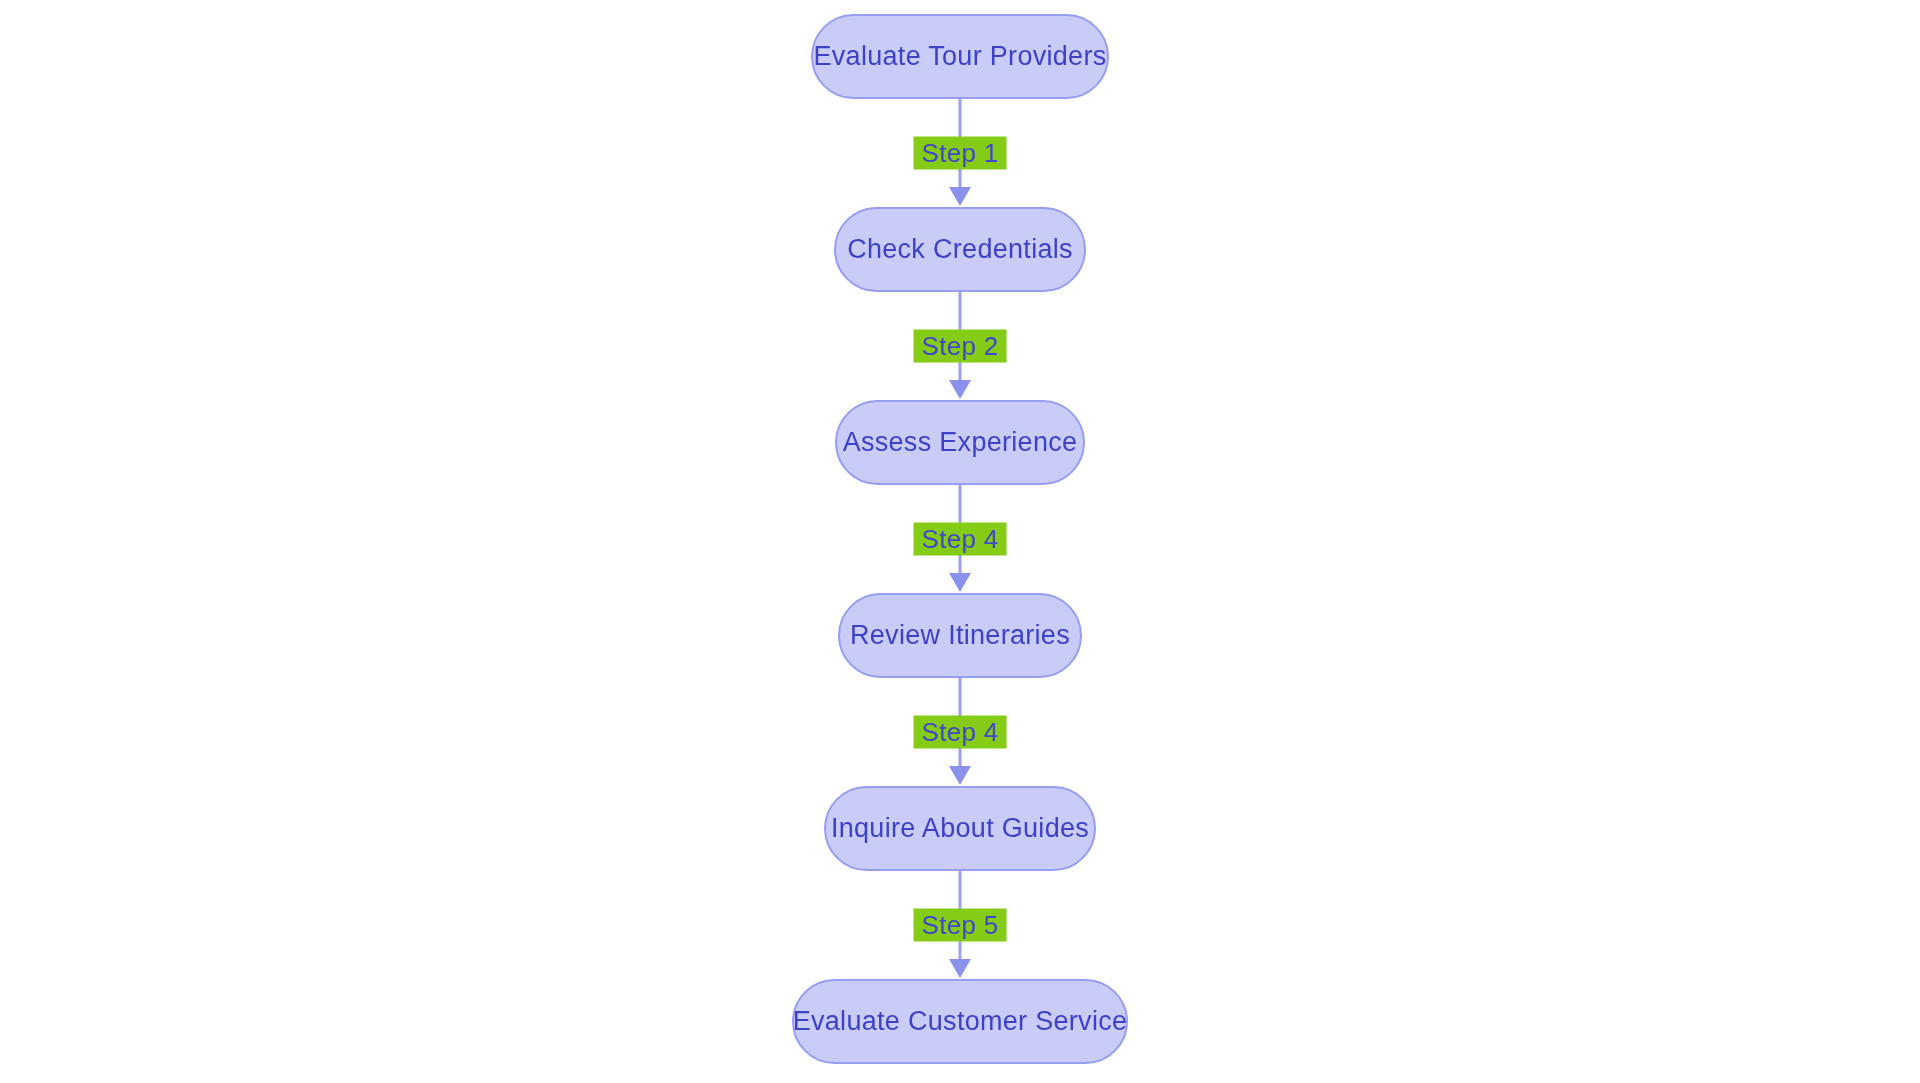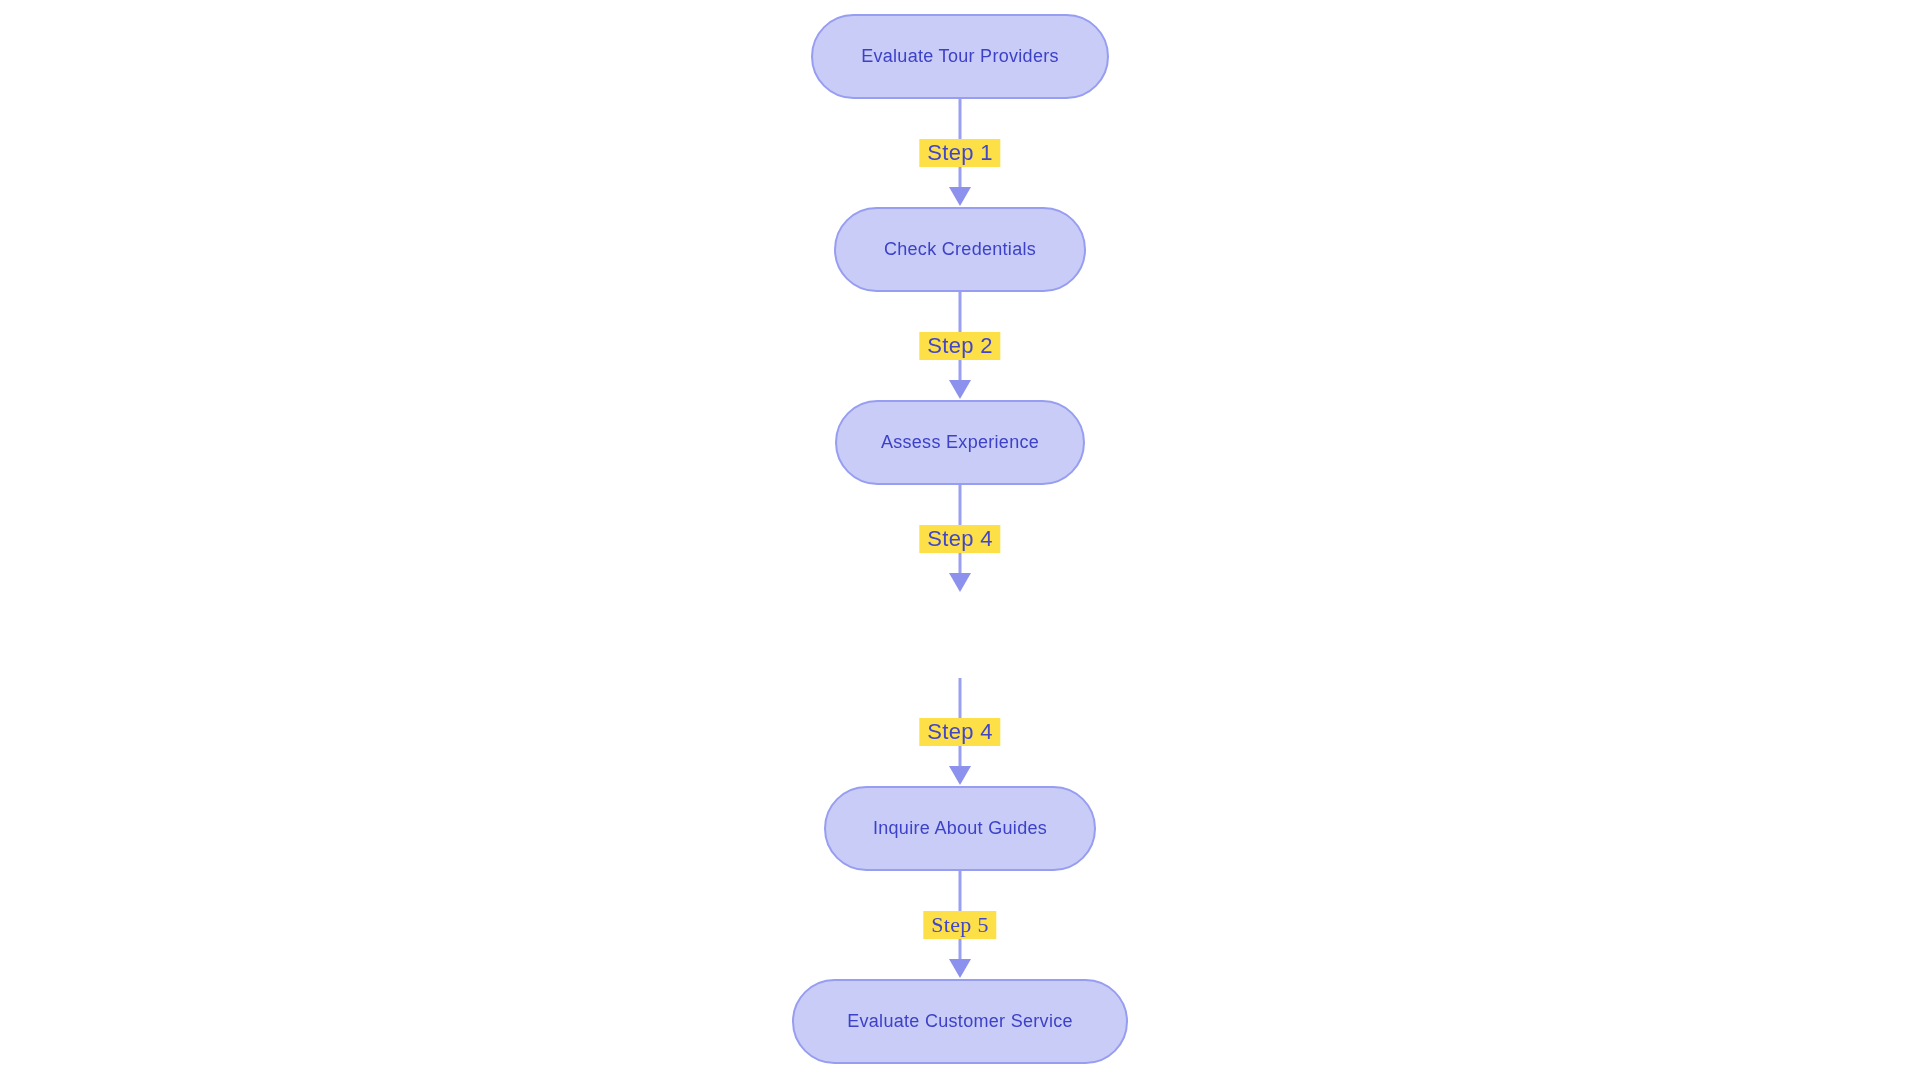--- a/index.html
+++ b/index.html
@@ -19,42 +19,42 @@
     position: absolute;
     height: 85px;
     box-sizing: border-box;
     background: #c8ccf7;
     border: 2px solid #979df1;
     border-radius: 44px;
     display: flex;
     align-items: center;
     justify-content: center;
     color: #3d41c8;
-    font-size: 18px;
+    font-size: 27px;
     letter-spacing: 0.3px;
     white-space: nowrap;
   }
   #node-1 { left: 811px; top: 14px;  width: 298px; }
   #node-2 { left: 834px; top: 207px; width: 252px; text-align: right; }
   #node-3 { left: 835px; top: 400px; width: 250px; }
   #node-4 { left: 838px; top: 593px; width: 244px; }
   #node-5 { left: 824px; top: 786px; width: 272px; text-align: right; }
   #node-6 { left: 792px; top: 979px; width: 336px; }
 
   .connector {
     position: absolute;
     left: 949px;
     width: 22px;
     height: 108px;
   }
   #conn-1 { top: 99px; }
   #conn-2 { top: 292px; }
   #conn-3 { top: 485px; }
   #conn-4 { top: 678px; text-align: right; }
-  #conn-5 { top: 871px; font-family: Liberation Serif, serif; }
+  #conn-5 { top: 871px; }
 
   .conn-line {
     position: absolute;
     left: 50%;
     transform: translateX(-50%);
     top: 0;
     width: 3px;
     height: 90px;
     background: #9aa0f1;
   }
@@ -67,24 +67,24 @@
     height: 0;
     border-left: 11px solid transparent;
     border-right: 11px solid transparent;
     border-top: 19px solid #8b91ec;
   }
   .edge-label {
     position: absolute;
     left: 50%;
     top: 50%;
     transform: translate(-50%, -50%);
-    background: #fde047;
+    background: #84cc16;
     padding: 1px 8px;
     color: #4247ca;
-    font-size: 22px;
+    font-size: 26px;
     letter-spacing: 0.3px;
     white-space: nowrap;
   }
 </style>
 </head>
 <body>
 
 <div class="canvas">
 
   <div class="node" id="node-1">
@@ -110,20 +110,23 @@
   <div class="node" id="node-3">
     <span>Assess Experience</span>
   </div>
 
   <div class="connector" id="conn-3">
     <div class="conn-line"></div>
     <div class="arrowhead"></div>
     <div class="edge-label">Step 4</div>
   </div>
 
+  <div class="node" id="node-4">
+    <span>Review Itineraries</span>
+  </div>
 
   <div class="connector" id="conn-4">
     <div class="conn-line"></div>
     <div class="arrowhead"></div>
     <div class="edge-label">Step 4</div>
   </div>
 
   <div class="node" id="node-5">
     <span>Inquire About Guides</span>
   </div>

